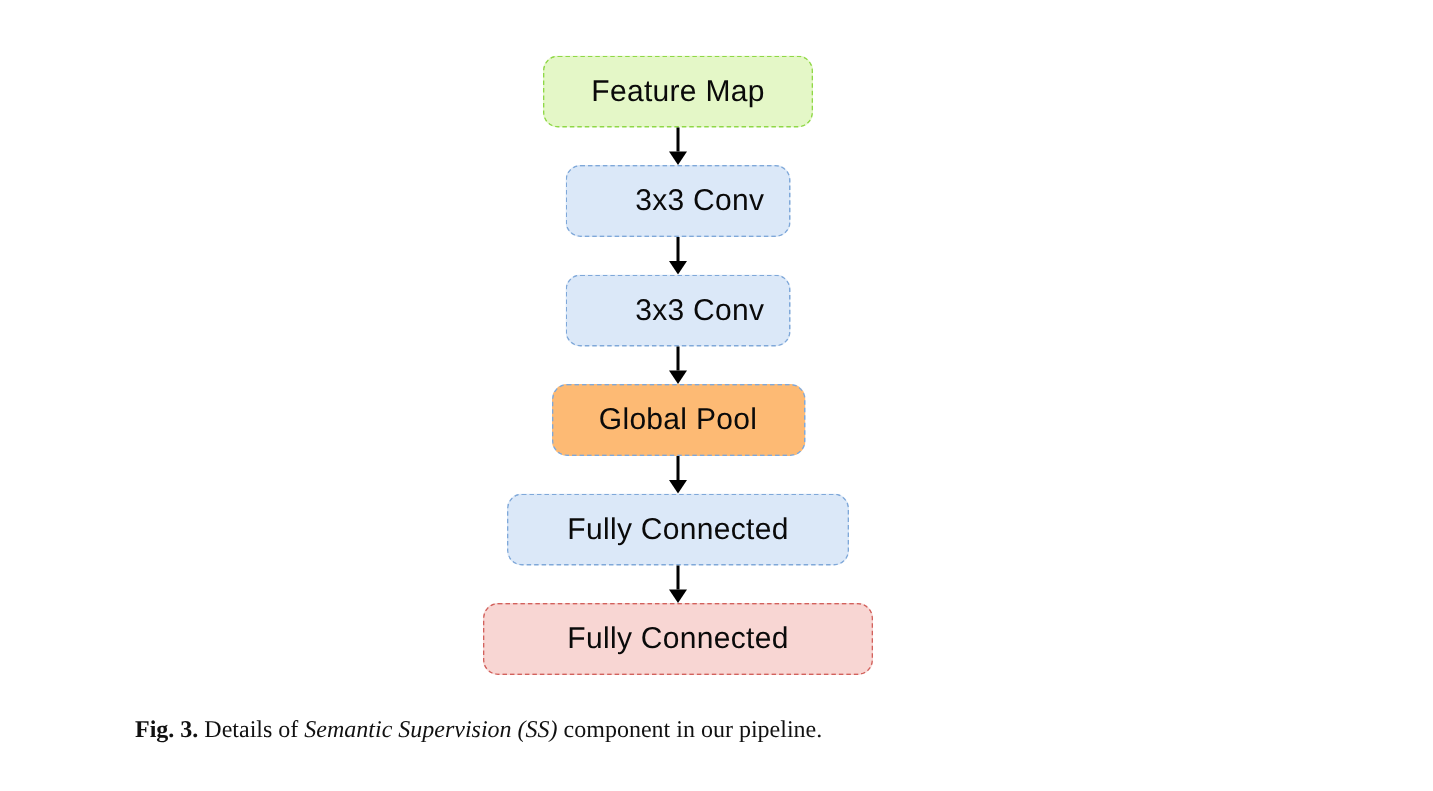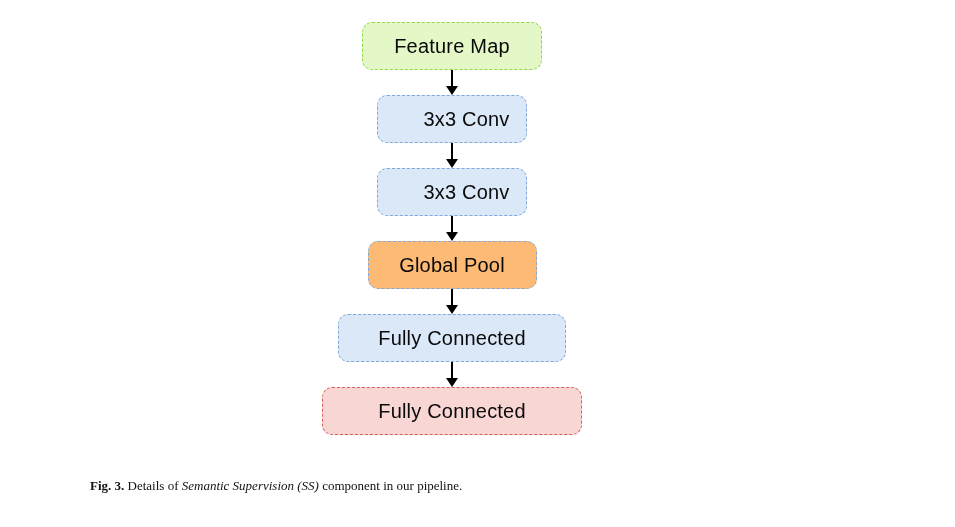--- a/index.html
+++ b/index.html
@@ -10,21 +10,21 @@
   .canvas {
     position: relative;
     width: 955px;
     height: 527px;
     background: #ffffff;
     overflow: hidden;
     font-family: "Liberation Sans", sans-serif;
   }
   .diagram {
     position: absolute;
-    top: 22px;
+    top: 37px;
     left: 452px;
     transform: translateX(-50%);
     display: flex;
     flex-direction: column;
     align-items: center;
   }
   .node {
     box-sizing: border-box;
     height: 48px;
     border: 1.6px dashed #999;
@@ -60,21 +60,21 @@
     border-left: 6.5px solid transparent;
     border-right: 6.5px solid transparent;
     border-top: 9px solid var(--arrow-color);
   }
   .caption {
     position: absolute;
     left: 90px;
     top: 478px;
     width: 800px;
     font-family: "Liberation Serif", "DejaVu Serif", serif;
-    font-size: 13px;
+    font-size: 16px;
     color: #111111;
     white-space: nowrap;
   }
   .caption .fig-label { font-weight: 700; }
   .caption .emph { font-style: italic; }
 </style>
 </head>
 <body>
 
 <div class="canvas">

